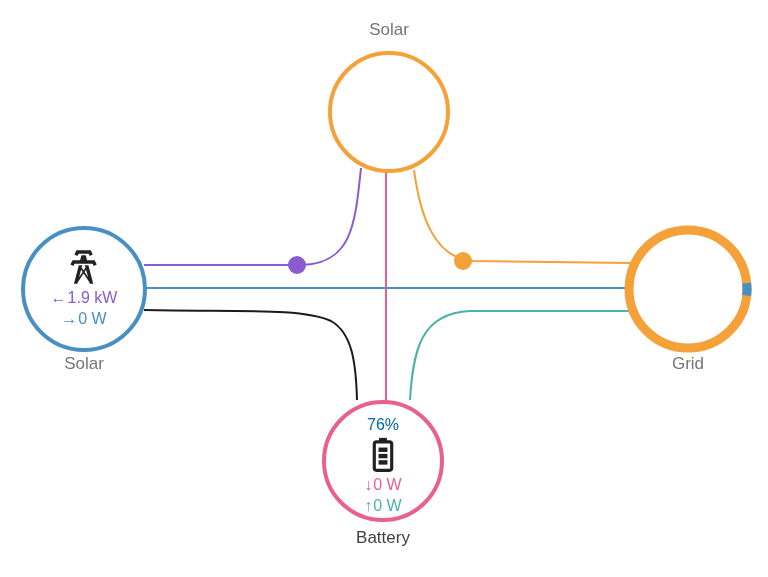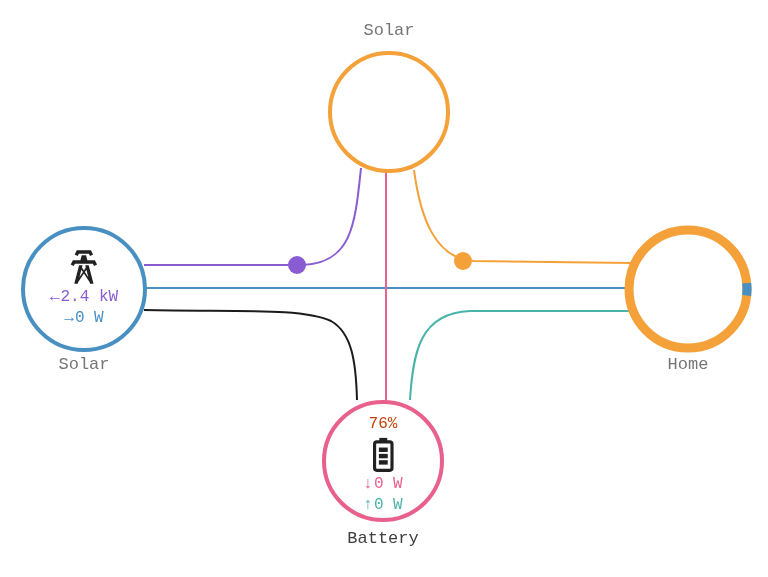--- a/index.html
+++ b/index.html
@@ -1,18 +1,18 @@
 <!DOCTYPE html>
 <html><head>
 <meta charset="utf-8">
 <style>
   html,body{margin:0;padding:0;background:#fff;}
   .canvas{
     position:relative;width:768px;height:577px;background:#ffffff;
-    font-family:Liberation Mono, monospace;overflow:hidden;
+    font-family:Liberation Sans, sans-serif;overflow:hidden;
   }
   svg.flows{position:absolute;left:0;top:0;}
   .node-label{
     position:absolute;transform:translate(-50%,-50%);
     font-size:17px;white-space:nowrap;
   }
   .node-content{
     position:absolute;transform:translate(-50%,-50%);
     display:flex;flex-direction:column;align-items:center;
     cursor:pointer;text-align:center;
@@ -53,33 +53,33 @@
   </svg>
 
   <div class="node-label" style="left: 389px; top: 30px; color: rgb(117, 117, 117);">Solar</div>
 
   <div class="node-content" style="left:84px;top:288px;">
     <svg class="icon" width="40" height="40" viewBox="0 0 24 24" fill="#212121">
       <path d="M8.28,5.45L6.5,4.55L7.76,2H16.23L17.5,4.55L15.72,5.44L15,4H9L8.28,5.45M18.62,8H14.09L13.3,5H10.7L9.91,8H5.38L4.1,10.55L5.89,11.44L6.62,10H17.38L18.1,11.45L19.89,10.56L18.62,8M17.77,22H15.7L15.46,21.1L12,15.9L8.53,21.1L8.3,22H6.23L9.12,11H11.19L10.83,12.35L12,14.1L13.16,12.35L12.81,11H14.88L17.77,22M11.4,15L10.5,13.65L9.32,18.13L11.4,15M14.68,18.12L13.5,13.64L12.6,15L14.68,18.12Z"></path>
     </svg>
     <div class="value-row" style="color: rgb(138, 92, 209);">
       <span class="arrow">←</span>
-      <span>2.4 kW</span>
+      <span>1.9 kW</span>
     </div>
     <div class="value-row" style="color: rgb(72, 143, 194);">
       <span class="arrow">→</span>
       <span>0 W</span>
     </div>
   </div>
   <div class="node-label" style="left: 84px; top: 364px; color: rgb(117, 117, 117);">Solar</div>
 
-  <div class="node-label" style="left: 688px; top: 364px; color: rgb(117, 117, 117);">Home</div>
+  <div class="node-label" style="left: 688px; top: 364px; color: rgb(117, 117, 117);">Grid</div>
 
   <div class="node-content" style="left:383px;top:465px;">
-    <div class="soc" style="color: #c2410c;">76%</div>
+    <div class="soc" style="color: #0369a1;">76%</div>
     <svg class="icon" width="38" height="38" viewBox="0 0 24 24">
       <g fill="#212121">
         <rect x="9.5" y="1.5" width="5" height="3"></rect>
         <rect x="6.5" y="4" width="11" height="18" rx="1.4" fill="none" stroke="#212121" stroke-width="2"></rect>
         <rect x="9.2" y="7.6" width="5.6" height="2.8"></rect>
         <rect x="9.2" y="11.6" width="5.6" height="2.8"></rect>
         <rect x="9.2" y="15.6" width="5.6" height="2.8"></rect>
       </g>
     </svg>
     <div class="value-row" style="color: rgb(232, 97, 140);">

